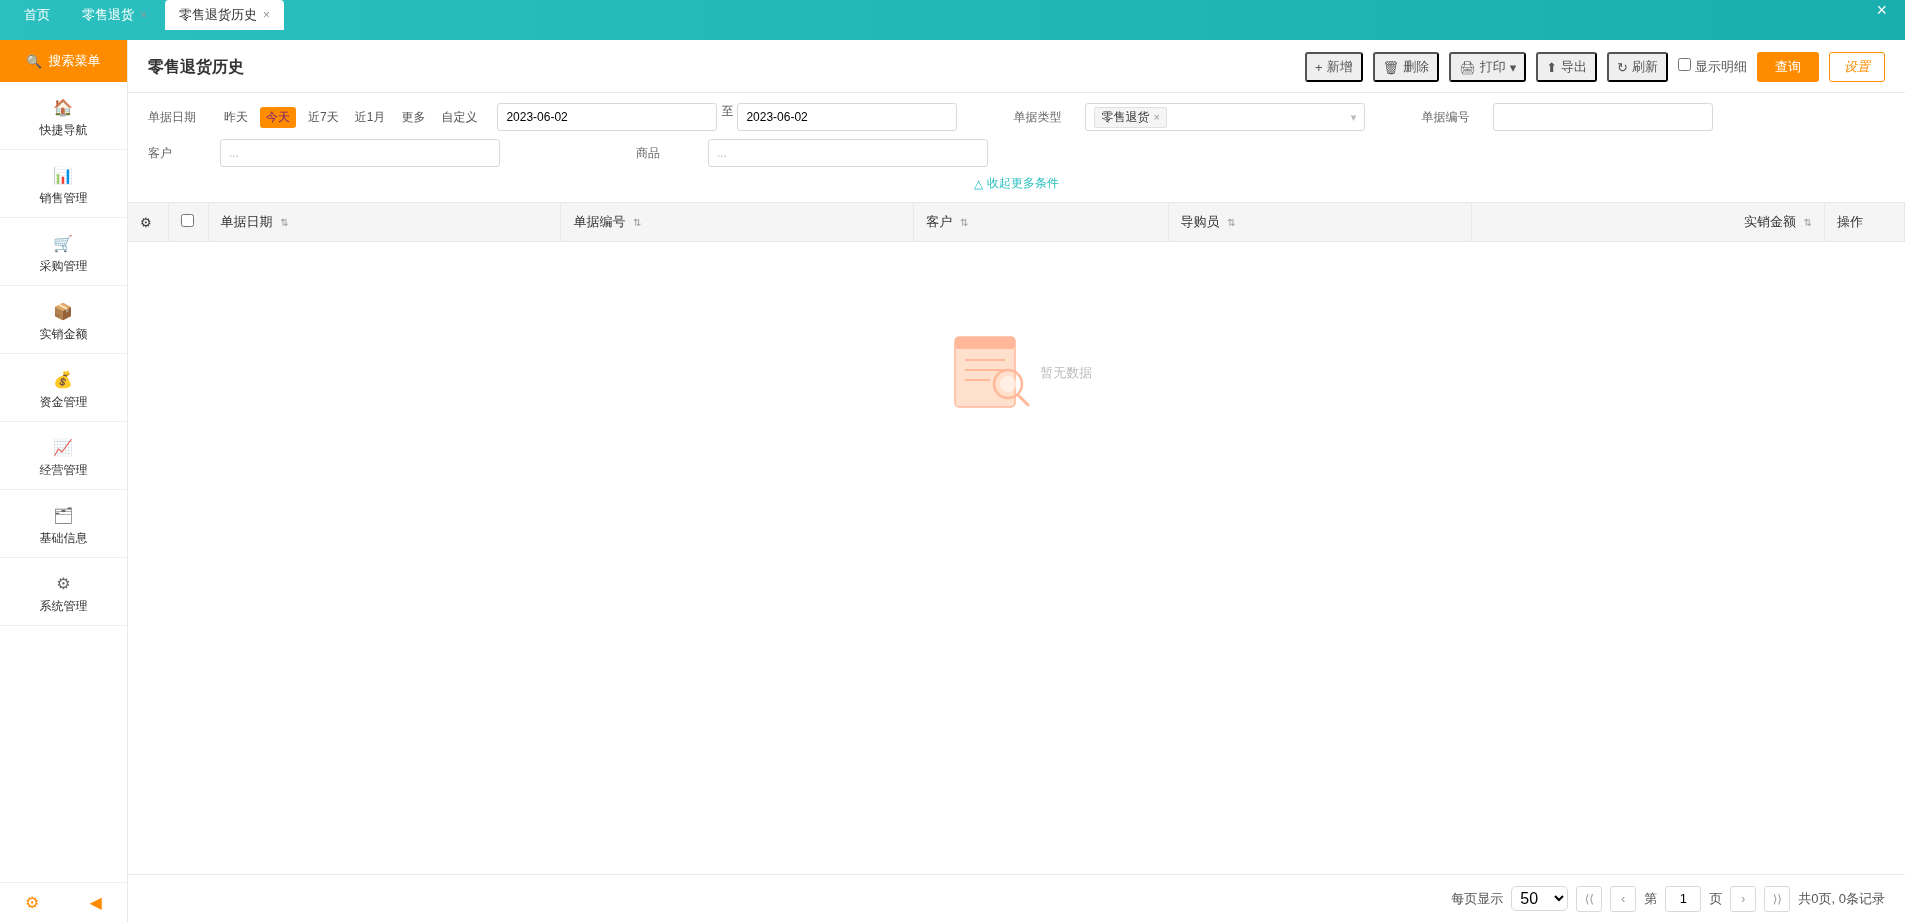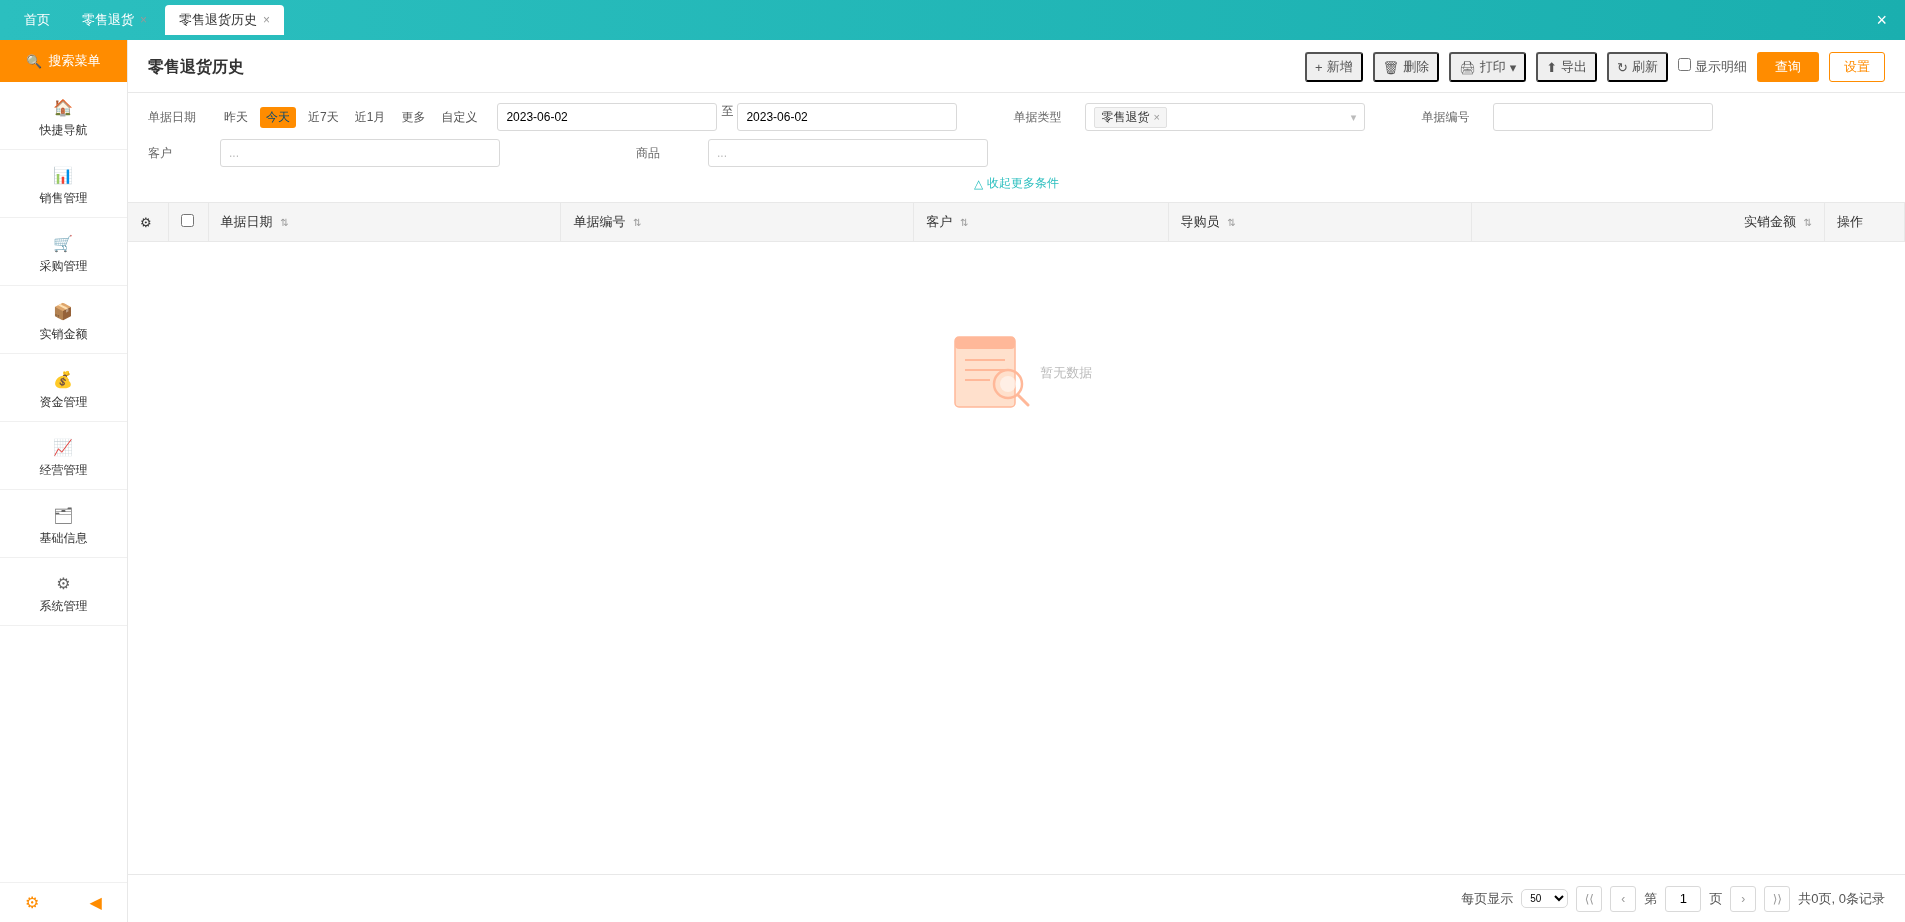--- a/index.html
+++ b/index.html
@@ -3,21 +3,20 @@
   <meta charset="utf-8">
   <style>
     * { box-sizing: border-box; margin: 0; padding: 0; font-family: 'Microsoft YaHei', 'PingFang SC', sans-serif; }
     body { width: 1905px; height: 922px; overflow: hidden; background: #f0f2f5; }
 
     
     .top-bar {
       height: 40px;
       background: linear-gradient(90deg, #2bbfbf 0%, #1aafaf 100%);
       display: flex;
-      align-items: center;
       padding: 0 10px;
       gap: 4px;
     }
     .top-bar-tab {
       display: flex;
       align-items: center;
       padding: 0 14px;
       height: 30px;
       border-radius: 4px 4px 0 0;
       font-size: 13px;
@@ -162,20 +161,21 @@
       cursor: pointer;
     }
     .btn-settings {
       background: #fff;
       color: #ff8c00;
       border: 1px solid #ff8c00;
       padding: 5px 14px;
       border-radius: 3px;
       font-size: 13px;
       cursor: pointer;
+      font-style: italic;
     }
     .show-detail-checkbox {
       display: flex;
       align-items: flex-start;
       gap: 4px;
       font-size: 13px;
       color: #555;
     }
 
     
@@ -202,21 +202,21 @@
       gap: 8px;
       font-size: 12px;
     }
     .date-opt {
       color: #555;
       cursor: pointer;
       padding: 2px 4px;
     }
     .date-opt.today {
       background: #ff8c00;
-      color: #0c4a6e;
+      color: #701a75;
       border-radius: 3px;
       padding: 2px 6px;
     }
     .filter-tag-input {
       display: flex;
       align-items: center;
       border: 1px solid #d9d9d9;
       border-radius: 3px;
       padding: 3px 8px;
       min-width: 220px;
@@ -315,21 +315,21 @@
       justify-content: flex-end;
       padding: 0 20px;
       gap: 8px;
       font-size: 13px;
       color: #555;
     }
     .page-size-select {
       border: 1px solid #d9d9d9;
       border-radius: 5px;
       padding: 2px 4px;
-      font-size: 10px;
+      font-size: 16px;
       cursor: pointer;
       background: #fff;
     }
     .page-nav-btn {
       width: 26px;
       height: 26px;
       border: 1px solid #d9d9d9;
       background: #fff;
       border-radius: 3px;
       display: flex;

